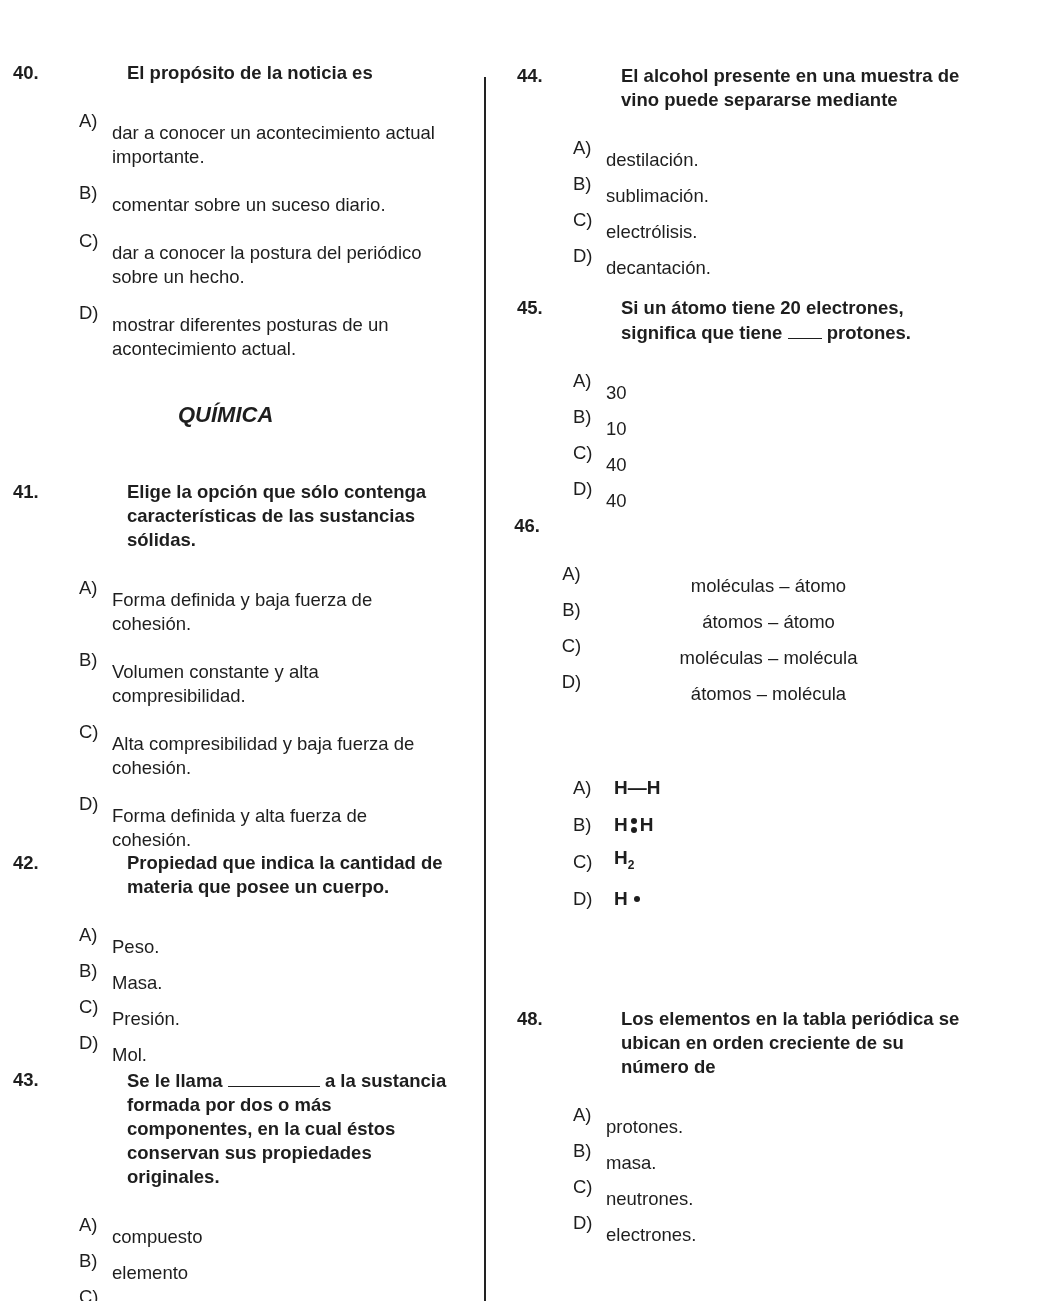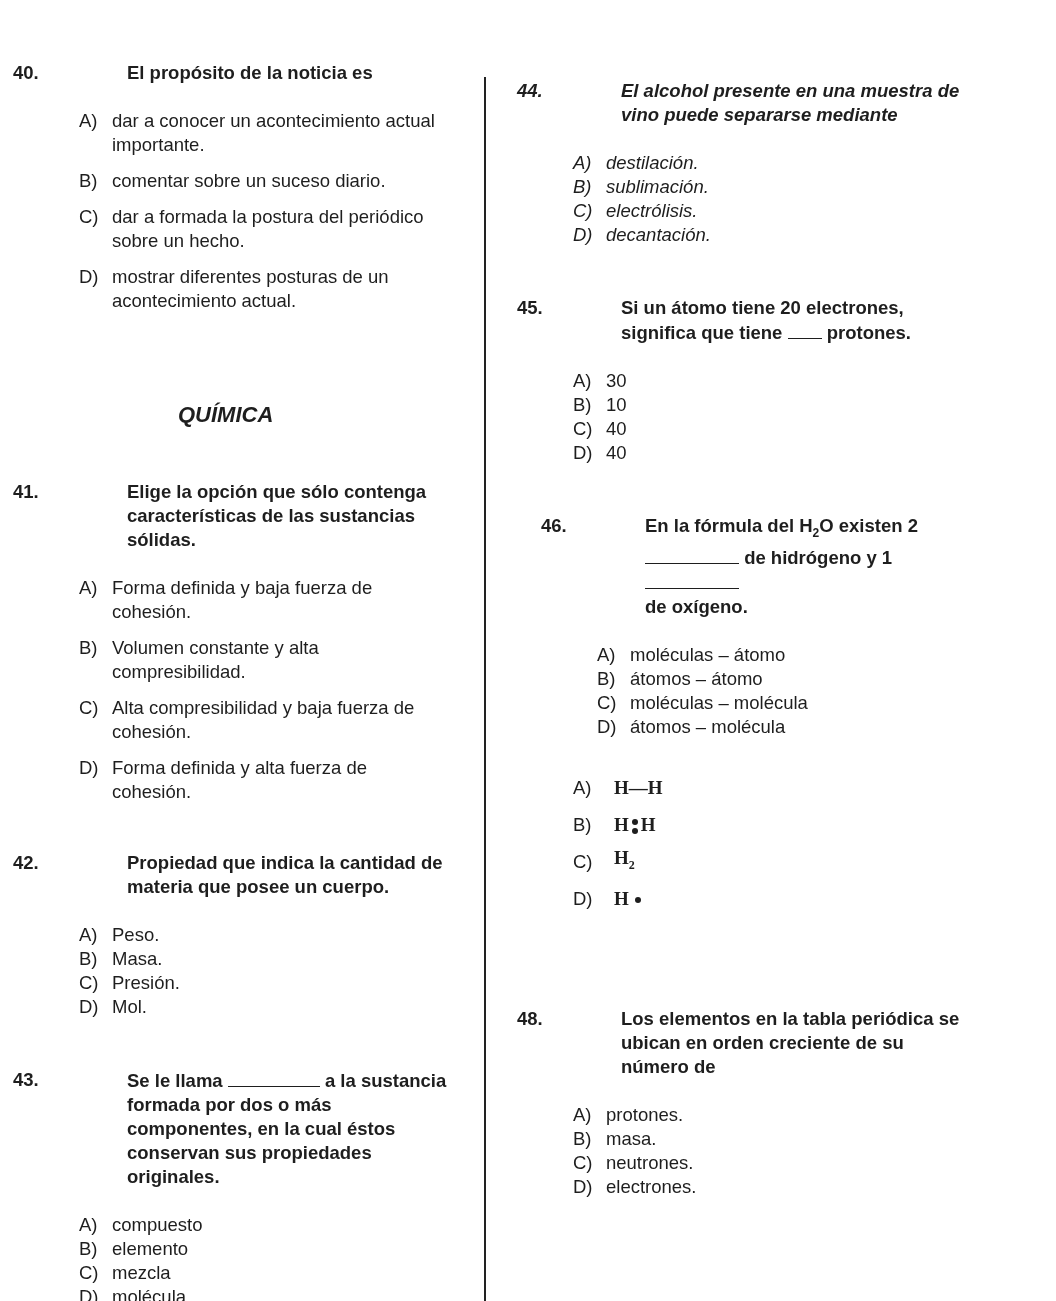--- a/index.html
+++ b/index.html
@@ -6,25 +6,25 @@
   body{width:1056px;height:1301px;position:relative;overflow:hidden;
        font-family:"Liberation Sans",sans-serif;color:#1e1e1e;}
   .divider{position:absolute;left:484px;top:77px;width:2px;height:1224px;background:#222;}
   .q{position:absolute;}
   .qhead{display:flex;font-weight:bold;font-size:18.5px;line-height:24px;}
   .qnum{width:66px;flex:none;}
   .qtext{flex:1;margin-left:48px;}
   .opts{margin-left:66px;font-size:18.5px;line-height:24px;}
   .opt{display:flex;}
   .opt .lt{width:33px;flex:none;}
-  .opt .tx{flex:1;}
+  .opt .tx{flex:1;margin-top:12px;}
   .sp .opt{margin-bottom:12px;}
   .section{position:absolute;left:178px;top:402px;font-weight:bold;font-size:22px;font-style:italic;}
   .blank{display:inline-block;border-bottom:1.5px solid #1e1e1e;height:18px;vertical-align:baseline;}
-  .lewis{font-weight:bold;font-size:19px;font-family:Liberation Serif, serif;}
+  .lewis{font-weight:bold;font-size:19px;}
   .lewis-opt{display:flex;height:37px;align-items:center;}
   .lewis-opt .lt{width:41px;flex:none;}
   sub{font-size:12px;}
   .colon{display:inline-flex;flex-direction:column;justify-content:center;vertical-align:middle;margin:0 3px;}
   .colon span{width:6px;height:6px;border-radius:50%;background:#1e1e1e;margin:1.5px 0;}
   .dot{display:inline-block;width:6px;height:6px;border-radius:50%;background:#1e1e1e;vertical-align:middle;margin-left:6px;}
 </style>
 </head>
 <body>
 
@@ -39,21 +39,21 @@
     <div class="opt">
         <span class="lt">A)</span>
         <span class="tx" style="max-width:340px">dar a conocer un acontecimiento actual importante.</span>
       </div>
     <div class="opt">
         <span class="lt">B)</span>
         <span class="tx">comentar sobre un suceso diario.</span>
       </div>
     <div class="opt">
         <span class="lt">C)</span>
-        <span class="tx" style="max-width:355px">dar a formada la postura del periódico sobre un hecho.</span>
+        <span class="tx" style="max-width:355px">dar a conocer la postura del periódico sobre un hecho.</span>
       </div>
     <div class="opt">
         <span class="lt">D)</span>
         <span class="tx" style="max-width:320px">mostrar diferentes posturas de un acontecimiento actual.</span>
       </div>
   </div>
 </div>
 
 <div class="section">QUÍMICA</div>
 
@@ -125,21 +125,21 @@
         <span class="lt">C)</span>
         <span class="tx">mezcla</span>
       </div>
     <div class="opt">
         <span class="lt">D)</span>
         <span class="tx">molécula</span>
       </div>
   </div>
 </div>
 
-<div class="q" style="left:517px;top:79px;width:450px;font-style:italic;">
+<div class="q" style="left:517px;top:64px;width:450px;">
   <div class="qhead">
       <span class="qnum" style="width:56px">44.</span>
       <span class="qtext" style="max-width:390px">El alcohol presente en una muestra de vino puede separarse mediante</span>
     </div>
   <div class="opts" style="margin-left:56px;margin-top:24px;">
     <div class="opt">
         <span class="lt">A)</span>
         <span class="tx">destilación.</span>
       </div>
     <div class="opt">
@@ -175,28 +175,23 @@
         <span class="lt">C)</span>
         <span class="tx">40</span>
       </div>
     <div class="opt">
         <span class="lt">D)</span>
         <span class="tx">40</span>
       </div>
   </div>
 </div>
 
-<div class="q" style="left:541px;top:514px;width:450px;">
+<div class="q" style="left:499px;top:514px;width:450px;text-align:center;">
   <div class="qhead">
       <span class="qnum" style="width:56px">46.</span>
-    <span class="qtext">
-      <span>En la fórmula del H</span><sub>2</sub><span>O existen 2</span><br>
-      <span class="blank" style="width:94px"></span> <span>de hidrógeno y 1</span> <span class="blank" style="width:94px"></span><br>
-      <span>de oxígeno.</span>
-    </span>
     </div>
   <div class="opts" style="margin-left:56px;margin-top:24px;">
     <div class="opt">
         <span class="lt">A)</span>
         <span class="tx">moléculas – átomo</span>
       </div>
     <div class="opt">
         <span class="lt">B)</span>
         <span class="tx">átomos – átomo</span>
       </div>

